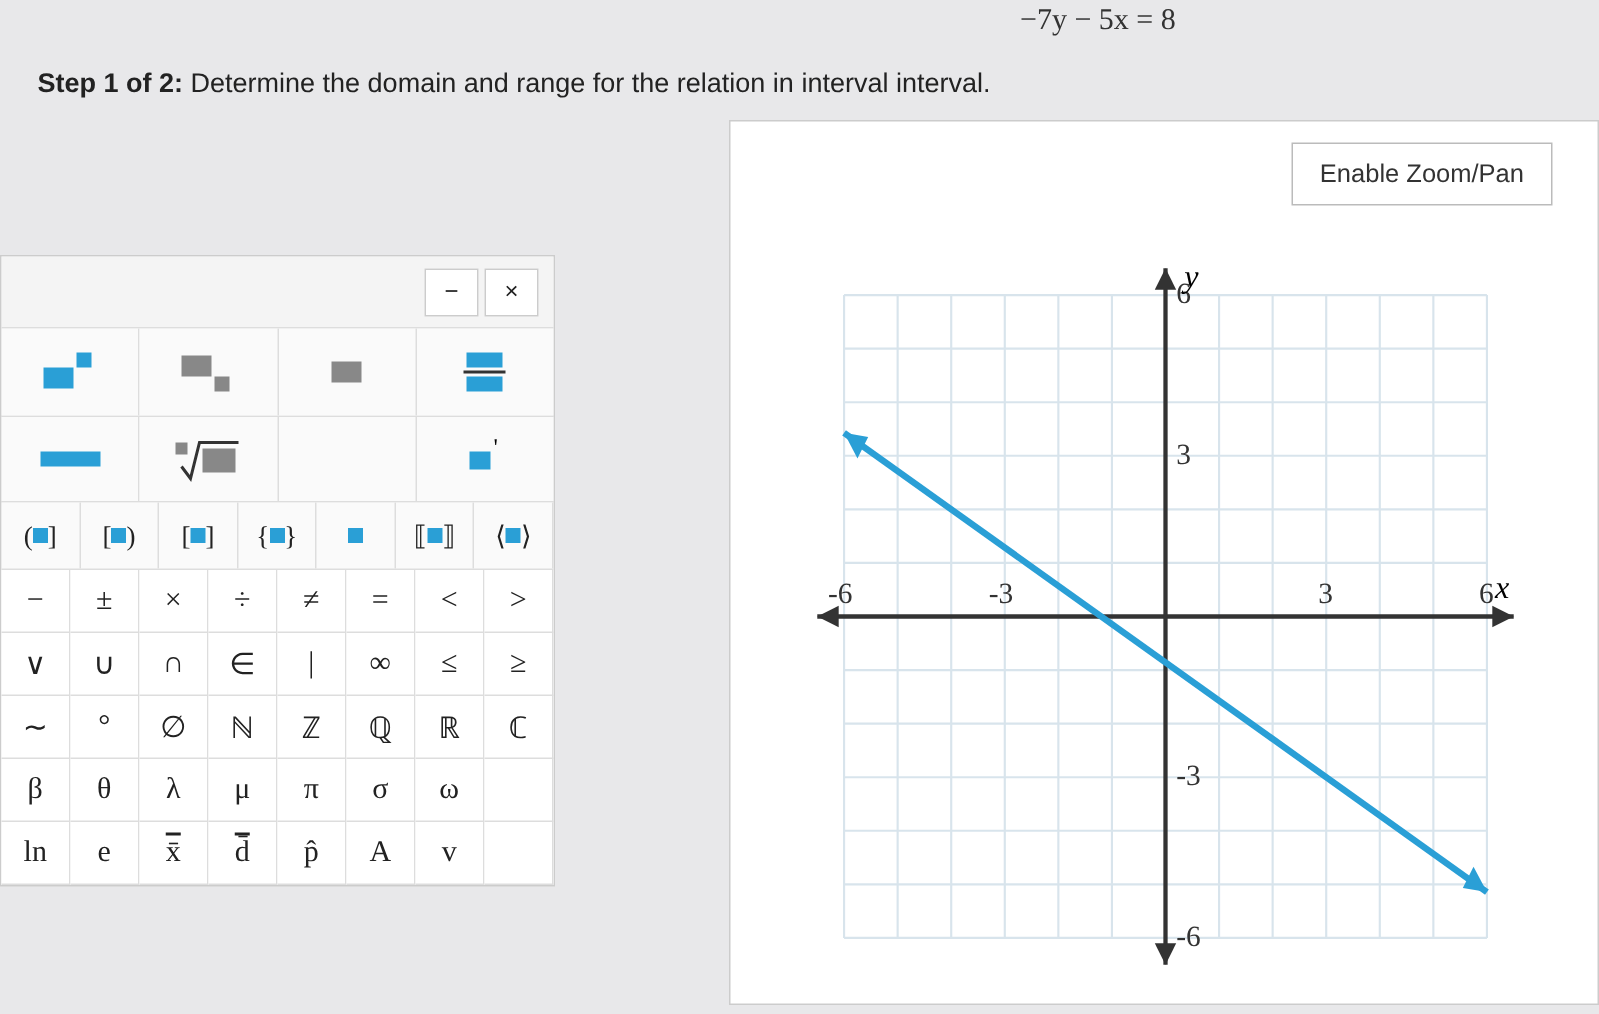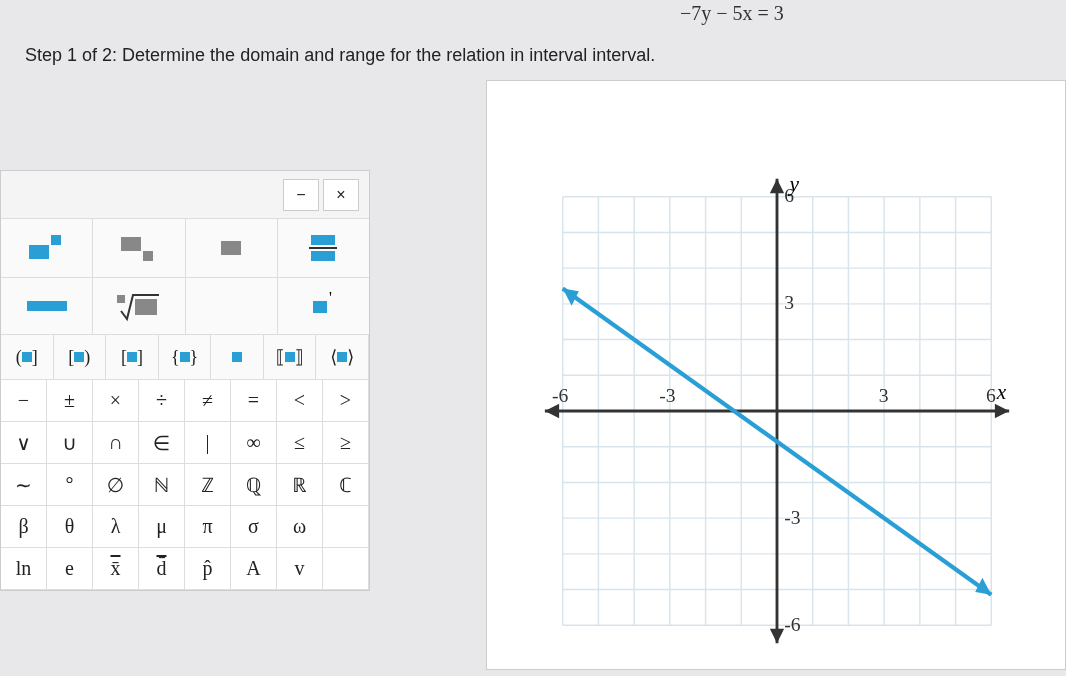--- a/index.html
+++ b/index.html
@@ -19,21 +19,21 @@
       font-family: 'Times New Roman', serif;
       font-size: 20px;
       color: #333;
     }
     .step-text {
       position: absolute;
       top: 45px;
       left: 25px;
       font-size: 18px;
     }
-    .step-text .bold { font-weight: normal; text-align: right; }
+    .step-text .bold { font-weight: bold; text-align: right; }
     .graph-area {
       position: absolute;
       top: 80px;
       right: 0;
       width: 580px;
       height: 590px;
       background: #fff;
       border: 1px solid #ccc;
     }
     .zoom-btn {
@@ -140,29 +140,30 @@
       top: 182px;
       left: 0;
       font-size: 18px;
       color: #333;
     }
     .overline { text-decoration: overline; }
   </style>
 </head>
 <body>
 
-<div class="equation-header">−7y − 5x = 3</div>
+<div class="equation-header">−7y − 5x = 8</div>
 
 <div class="step-text">
   <span class="bold">Step 1 of 2:</span><span> Determine the domain and range for the relation in interval interval.</span>
 </div>
 
 <div class="d-label">d</div>
 
 <div class="graph-area">
+  <button class="zoom-btn">Enable Zoom/Pan</button>
   <svg class="graph-svg" viewBox="-7 -7 14 14">
 
     <g stroke="#d8e4ec" stroke-width="0.04">
       <line x1="-6" y1="-6" x2="-6" y2="6"></line>
         <line x1="-5" y1="-6" x2="-5" y2="6"></line>
       <line x1="-4" y1="-6" x2="-4" y2="6"></line>
         <line x1="-3" y1="-6" x2="-3" y2="6"></line>
       <line x1="-2" y1="-6" x2="-2" y2="6"></line>
         <line x1="-1" y1="-6" x2="-1" y2="6"></line>
       <line x1="1" y1="-6" x2="1" y2="6"></line>

